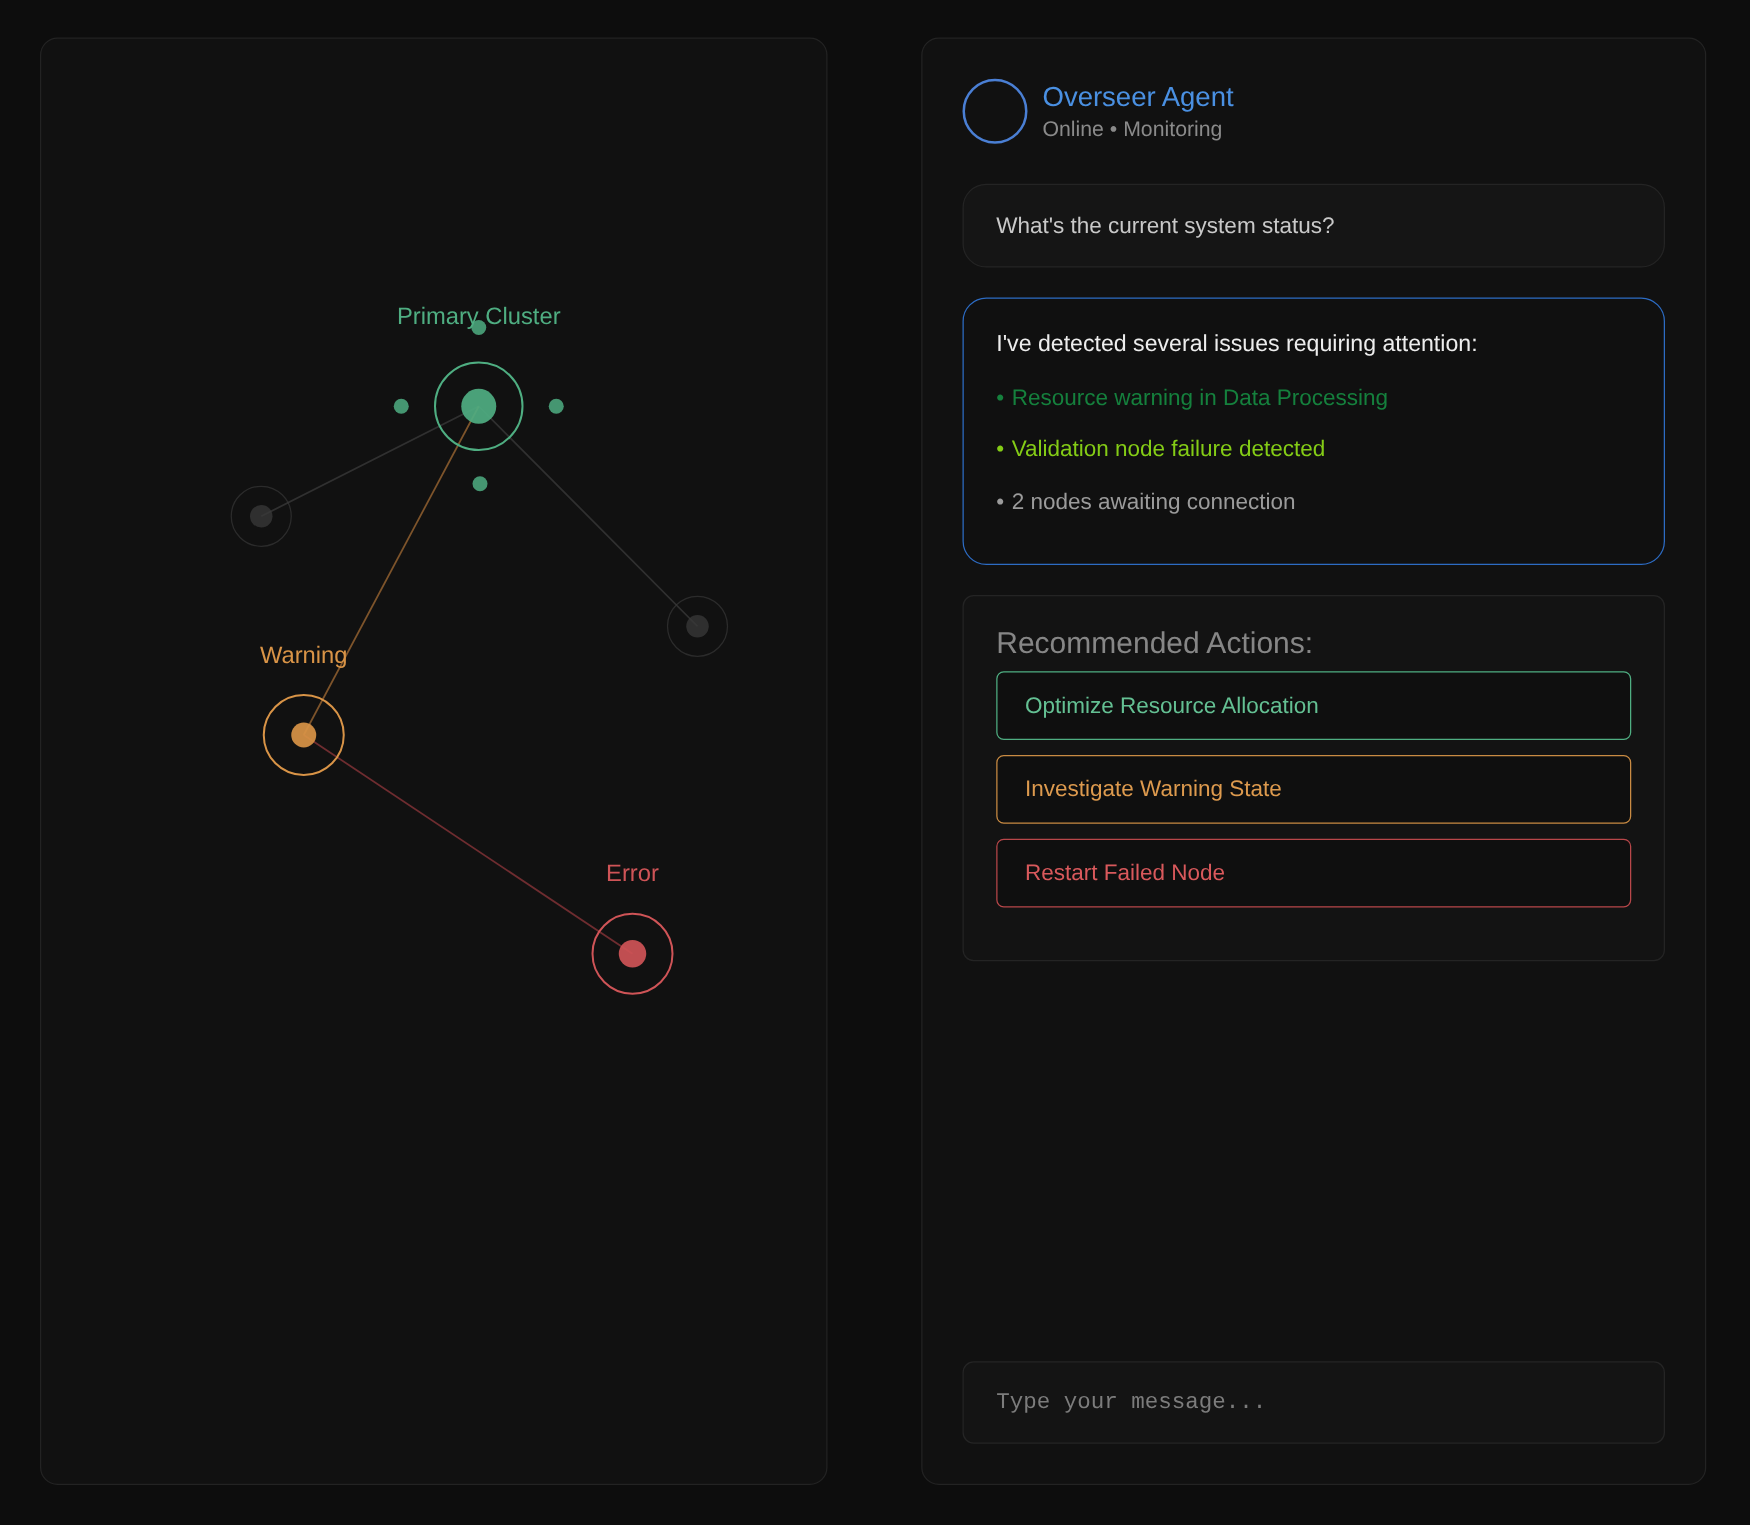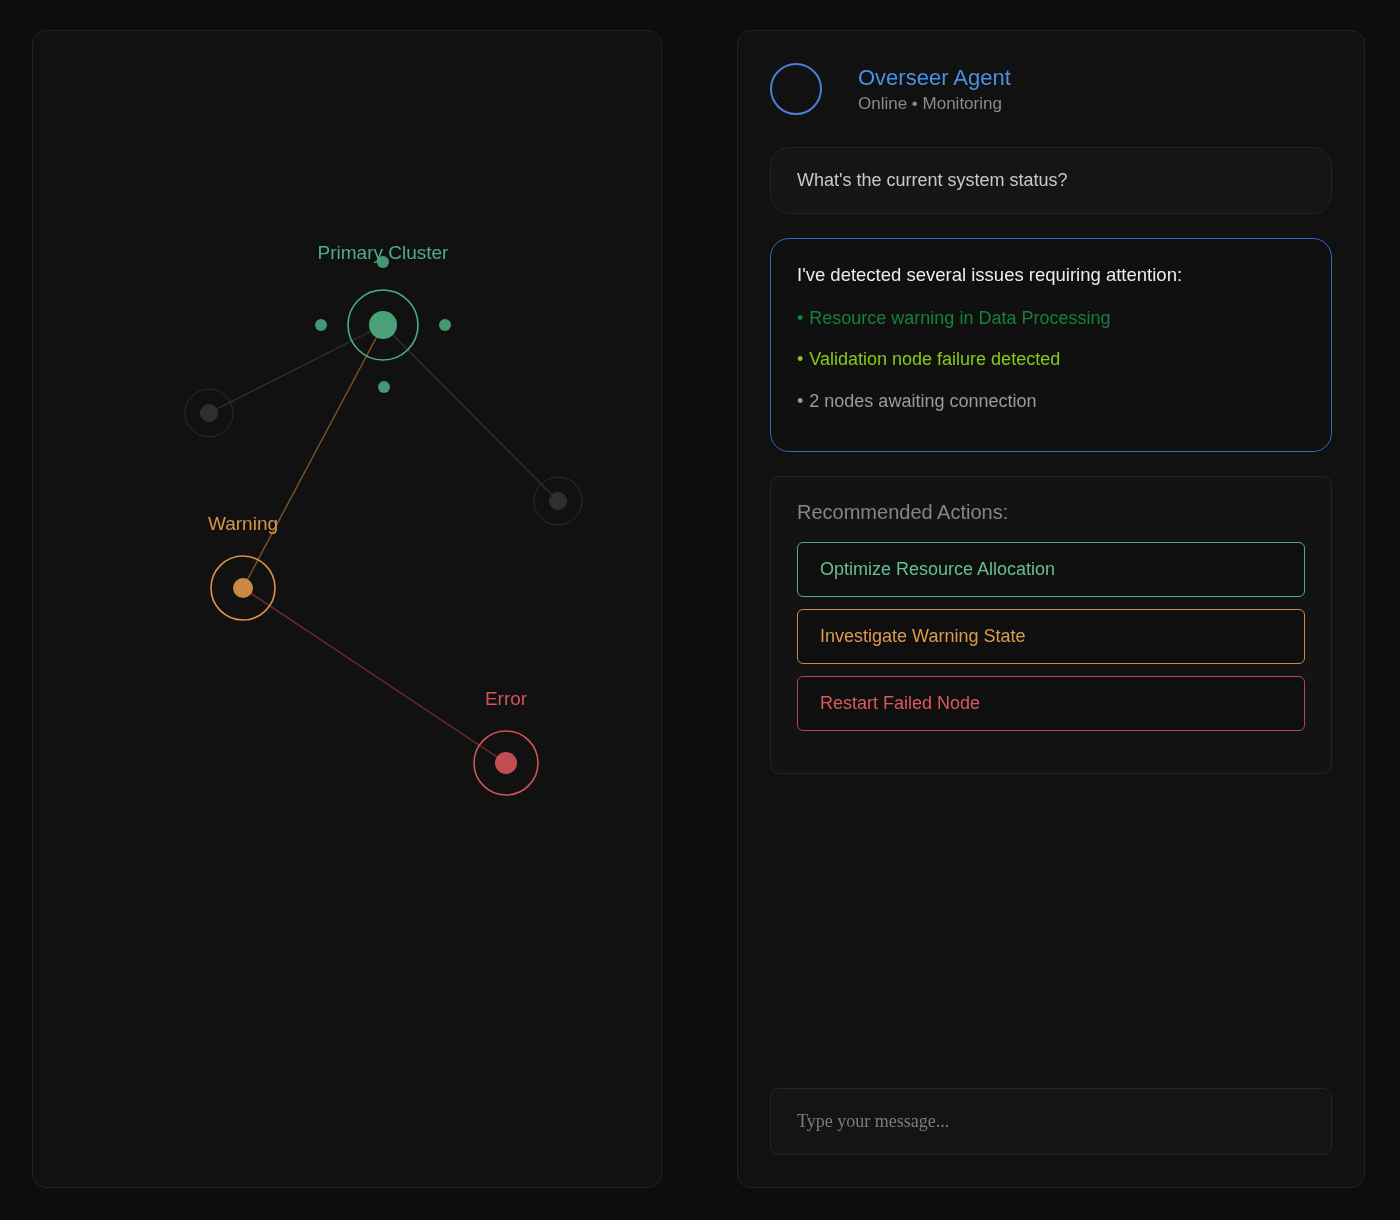--- a/index.html
+++ b/index.html
@@ -59,21 +59,21 @@
     border-radius: 14px;
     padding: 32px 32px 0 32px;
     display: flex;
     flex-direction: column;
   }
 
   
   #agent-header {
     display: flex;
     align-items: center;
-    gap: 36px;
+    gap: 12px;
     margin-bottom: 32px;
     flex: 0 0 auto;
   }
   #agent-avatar {
     width: 52px;
     height: 52px;
     border-radius: 50%;
     border: 2px solid #4a7fd4;
     background: transparent;
     flex: 0 0 auto;
@@ -131,22 +131,22 @@
 
   
   #actions-card {
     background: #131313;
     border: 1px solid #242424;
     border-radius: 9px;
     padding: 24px 26px 26px 26px;
   }
   #actions-title {
     color: #868686;
-    font-size: 20px;
-    margin-bottom: 18px;
+    font-size: 24px;
+    margin-bottom: 8px;
   }
   .action-btn {
     display: block;
     width: 100%;
     text-align: left;
     background: #0f0f0f;
     border-radius: 6px;
     padding: 16px 22px;
     font-size: 18px;
     font-family: "Liberation Sans", sans-serif;
@@ -164,21 +164,21 @@
     margin: 24px 0 32px 0;
   }
   #message-input {
     width: 100%;
     background: #141414;
     border: 1px solid #252525;
     border-radius: 9px;
     padding: 22px 26px;
     color: #cfcfcf;
     font-size: 18px;
-    font-family: Liberation Serif, serif;
+    font-family: Liberation Mono, monospace;
     outline: none;
   }
   #message-input::placeholder { color: #7c7c7c; }
 </style>
 </head>
 <body>
 
 <div id="app">
 
   <div id="graph-panel">

